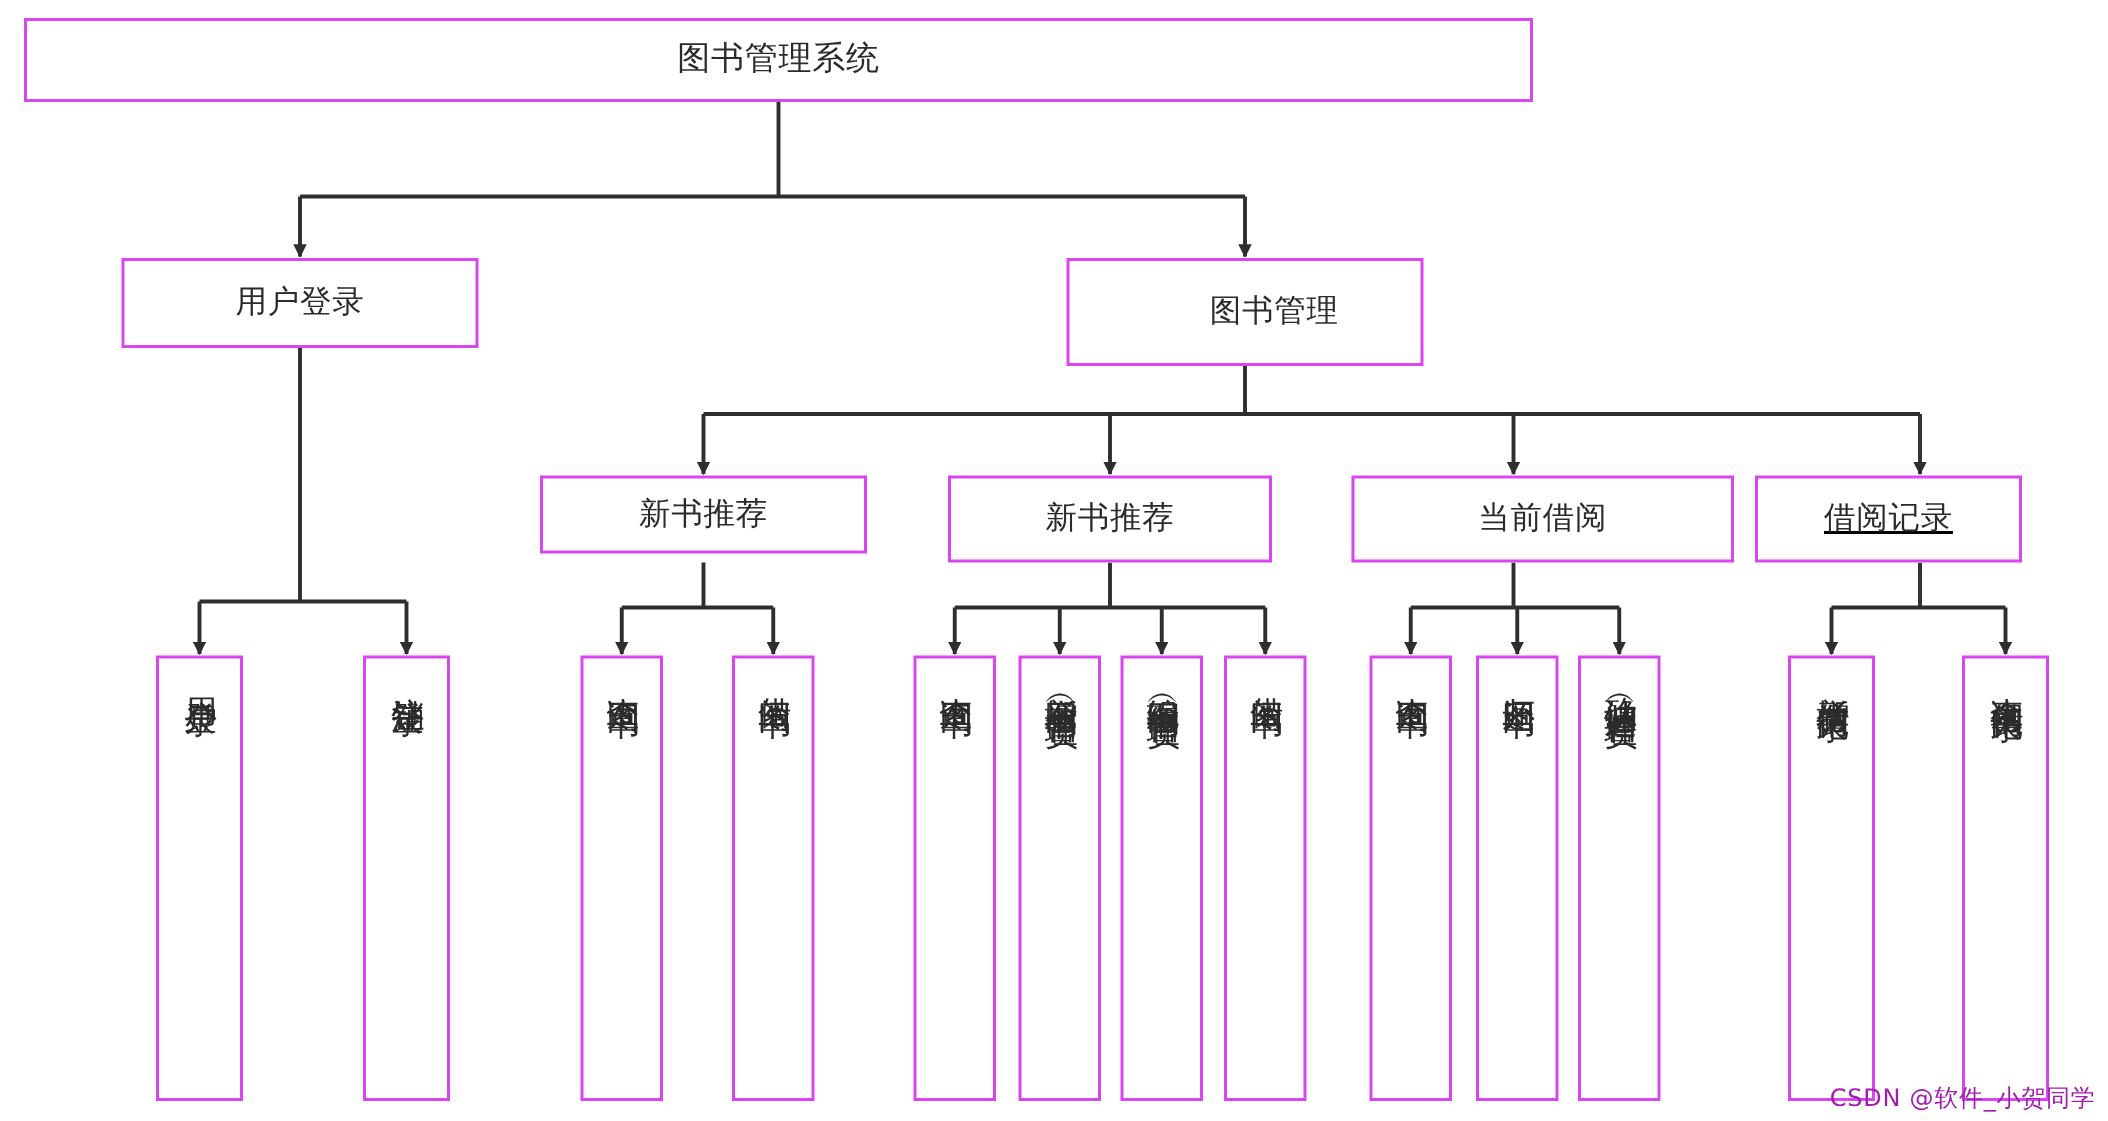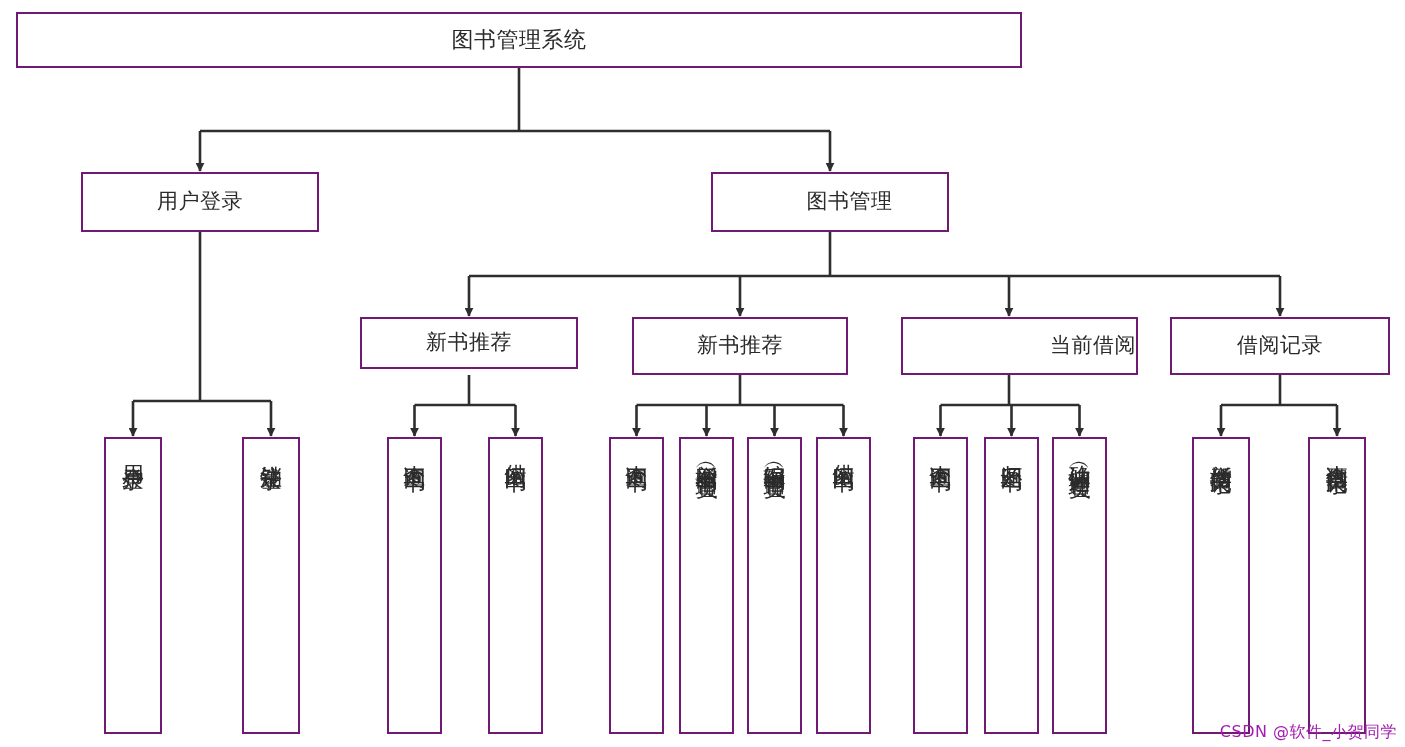--- a/index.html
+++ b/index.html
@@ -24,21 +24,21 @@
     left: 0;
     top: 0;
     width: 1405px;
     height: 747px;
     pointer-events: none;
   }
   .node {
     position: absolute;
     box-sizing: border-box;
     background: #ffffff;
-    border: 2px solid #701a75;
+    border: 2px solid #d946ef;
     display: flex;
     align-items: center;
     justify-content: center;
     overflow: hidden;
   }
   .node .label {
     color: #2b2b2b;
     line-height: 1.12;
     text-align: center;
     white-space: nowrap;
@@ -121,33 +121,33 @@
       </g>
   </svg>
 
   <div id="node-layer">
       <div class="node horizontal root" style="left: 16px; top: 12px; width: 1006px; height: 56px;">
         <span class="label">图书管理系统</span>
       </div>
       <div class="node horizontal" style="left: 81px; top: 172px; width: 238px; height: 60px;">
         <span class="label">用户登录</span>
       </div>
-      <div class="node horizontal" style="left: 711px; top: 172px; width: 238px; height: 60px; padding-left: 39px;">
+      <div class="node horizontal" style="left: 711px; top: 172px; width: 238px; height: 72px; padding-left: 39px;">
         <span class="label">图书管理</span>
       </div>
       <div class="node horizontal" style="left: 360px; top: 317px; width: 218px; height: 52px;">
         <span class="label">新书推荐</span>
       </div>
       <div class="node horizontal" style="left: 632px; top: 317px; width: 216px; height: 58px;">
         <span class="label">新书推荐</span>
       </div>
-      <div class="node horizontal" style="left: 901px; top: 317px; width: 237px; height: 58px; justify-content: flex-end;">
+      <div class="node horizontal" style="left: 901px; top: 317px; width: 255px; height: 58px;">
         <span class="label">当前借阅</span>
       </div>
-      <div class="node horizontal" style="left: 1170px; top: 317px; width: 220px; height: 58px;">
+      <div class="node horizontal" style="left: 1170px; top: 317px; width: 178px; height: 58px; text-decoration: underline;">
         <span class="label">借阅记录</span>
       </div>
       <div class="node vertical" style="left: 104px; top: 437px; width: 58px; height: 297px;">
         <span class="label">用户登录</span>
       </div>
       <div class="node vertical" style="left: 242px; top: 437px; width: 58px; height: 297px;">
         <span class="label">注销登录</span>
       </div>
       <div class="node vertical" style="left: 387px; top: 437px; width: 55px; height: 297px;">
         <span class="label">查询图书</span>

